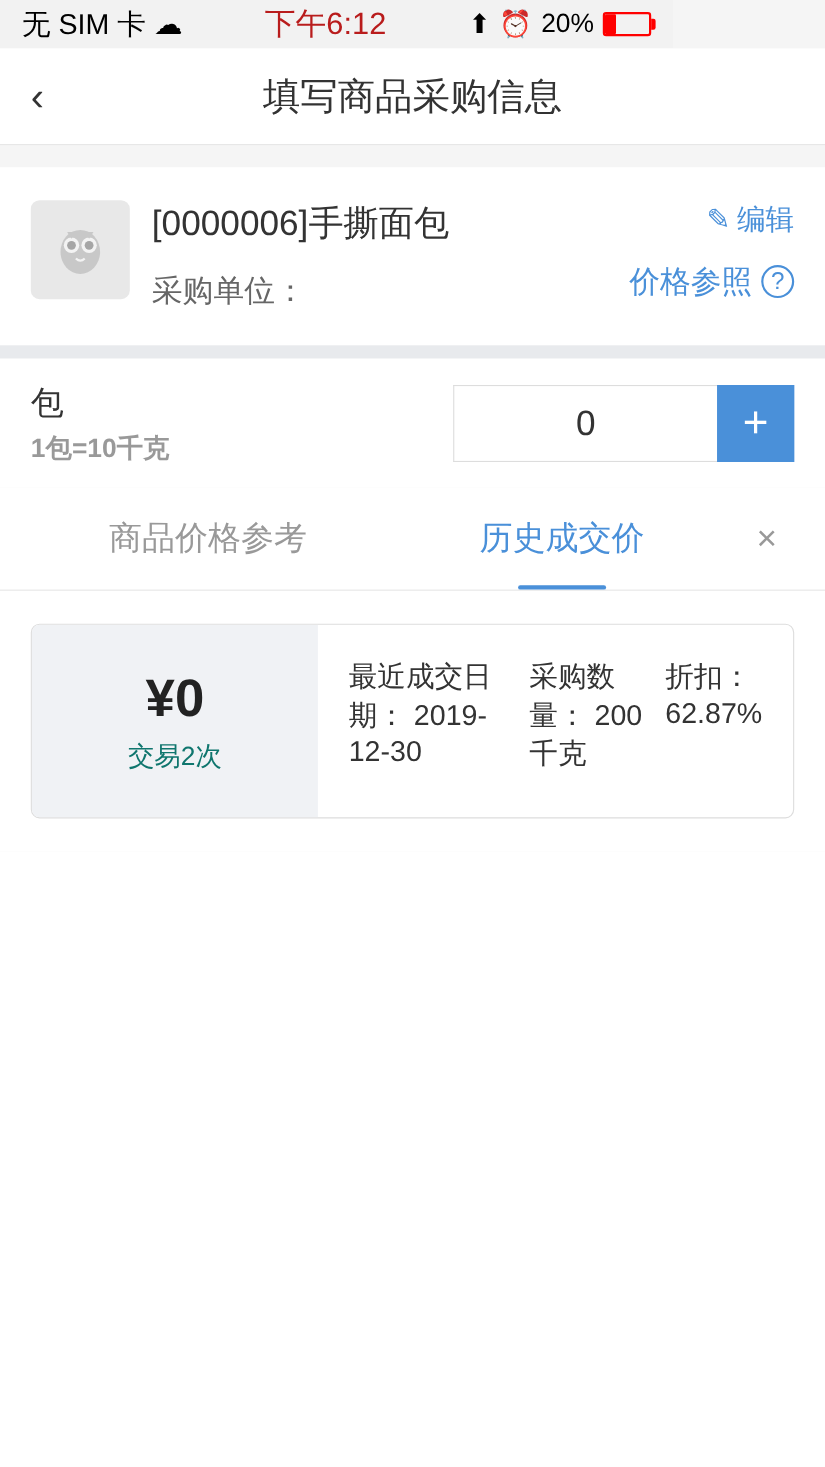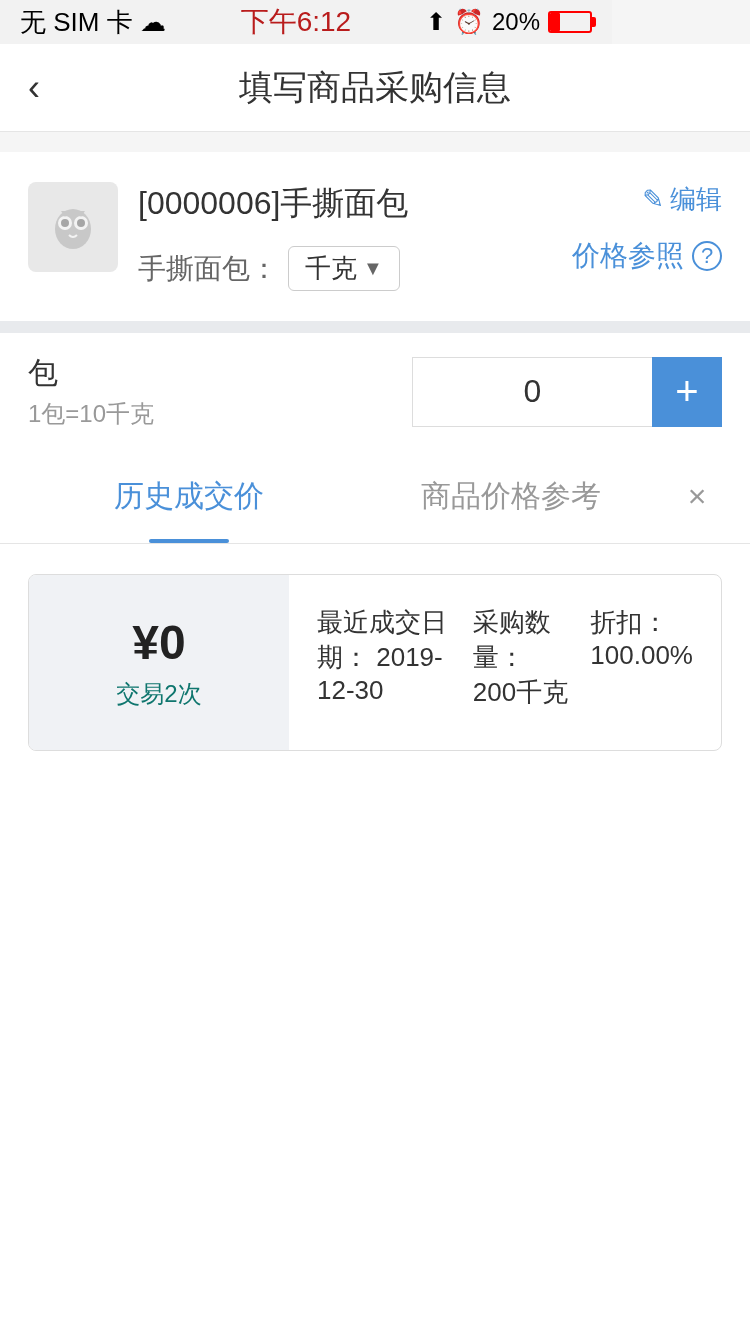--- a/index.html
+++ b/index.html
@@ -208,20 +208,21 @@
       gap: 4px;
     }
     .quantity-unit-name {
       font-size: 30px;
       color: #333;
       font-weight: 500;
     }
     .quantity-unit-desc {
       font-size: 24px;
       color: #999;
+      font-weight: bold;
     }
     .quantity-right {
       display: flex;
       align-items: center;
       gap: 0;
     }
     .quantity-input-box {
       width: 240px;
       height: 70px;
       border: 1px solid #ddd;
@@ -373,25 +374,21 @@
           <circle cx="22" cy="26" r="4" fill="#666"></circle>
           <circle cx="38" cy="26" r="4" fill="#666"></circle>
           <path d="M26 38 Q30 42 34 38" stroke="#fff" stroke-width="2" fill="none"></path>
           <path d="M18 14 L22 20 L26 14 Z" fill="#aaa"></path>
           <path d="M34 14 L38 20 L42 14 Z" fill="#aaa"></path>
         </svg>
       </div>
       <div class="product-info">
         <span class="product-name">[0000006]手撕面包</span>
         <div class="product-unit-row">
-          <span class="unit-label">手撕面包：</span>
-          <div class="unit-selector">
-            <span>千克</span>
-            <span class="unit-arrow">▼</span>
-          </div>
+          <span class="unit-label">采购单位：</span>
         </div>
       </div>
     </div>
     <div class="product-right">
       <div class="product-edit">
         <span>✎</span>
         <span>编辑</span>
       </div>
       <div class="price-ref">
         <span>价格参照</span>
@@ -413,25 +410,25 @@
   <div class="quantity-right">
     <div class="quantity-input-box">
       <span>0</span>
     </div>
     <div class="quantity-plus">+</div>
   </div>
 </div>
 
 <div class="tabs-section">
   <div class="tabs-row">
+    <div class="tab-item">
+      <span>商品价格参考</span>
+    </div>
     <div class="tab-item active">
       <span>历史成交价</span>
-    </div>
-    <div class="tab-item">
-      <span>商品价格参考</span>
     </div>
     <div class="tab-close">×</div>
   </div>
 
   <div class="history-content">
     <div class="history-card">
       <div class="history-left">
         <span class="history-price">¥0</span>
         <span class="history-count">交易2次</span>
       </div>
@@ -439,20 +436,20 @@
         <div class="history-detail-row">
           <span>最近成交日期：</span>
           <span>2019-12-30</span>
         </div>
         <div class="history-detail-row">
           <span>采购数量：</span>
           <span>200千克</span>
         </div>
         <div class="history-detail-row">
           <span>折扣：</span>
-          <span>100.00%</span>
+          <span>62.87%</span>
         </div>
       </div>
     </div>
   </div>
 </div>
 
 <div class="bottom-space"></div>
 
 </body></html>

